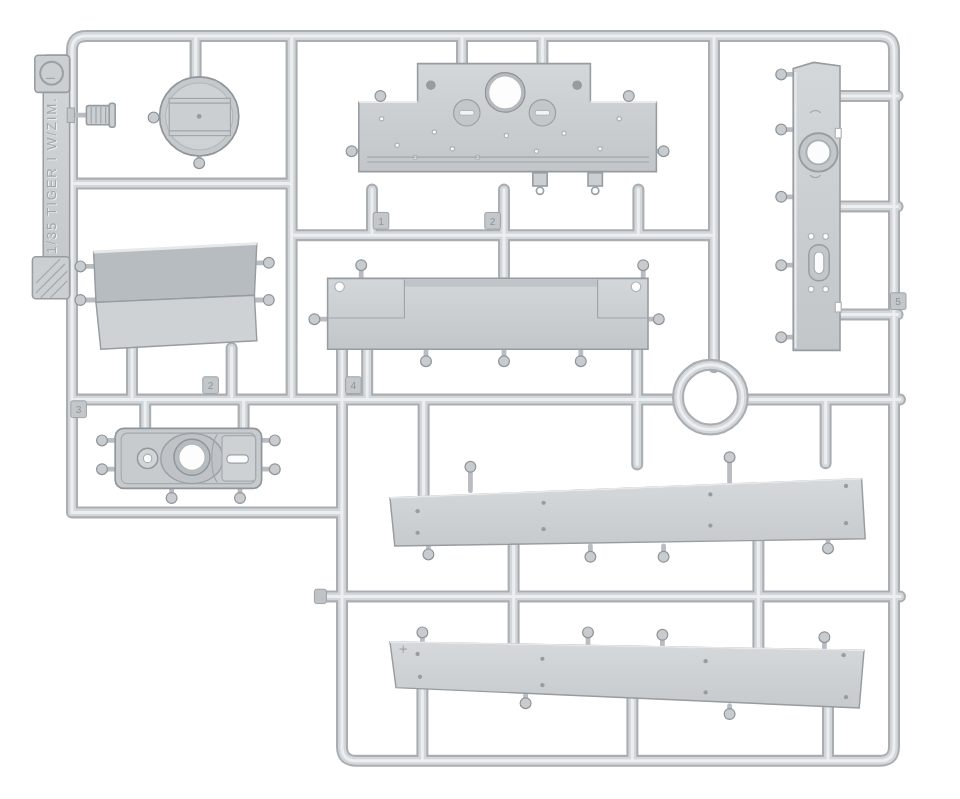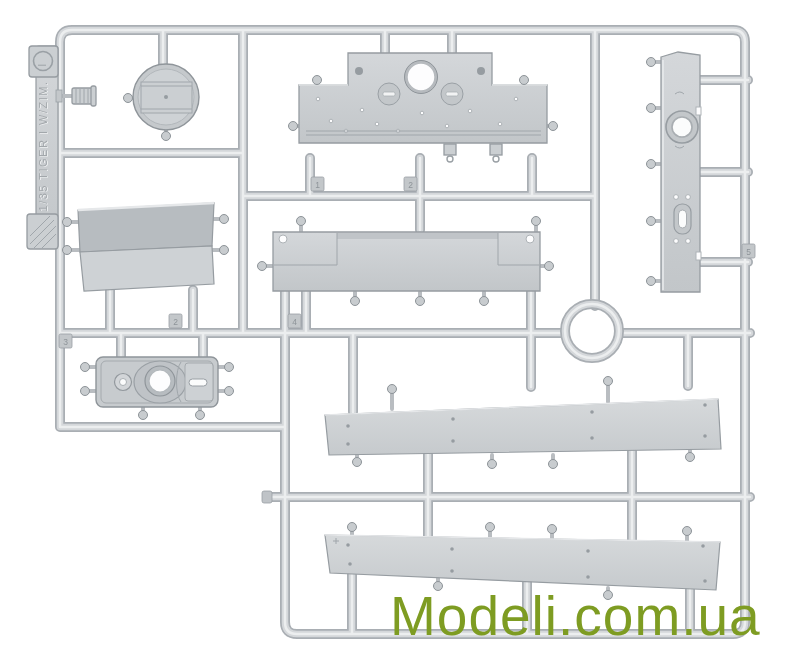--- a/index.html
+++ b/index.html
@@ -276,14 +276,13 @@
       <rect x="59" y="334" width="13" height="14" rx="1.5" class="tagrect"></rect>
       <text x="65.5" y="344.5" class="tagtxt">3</text>
     </g>
     <g>
       <rect x="742" y="244" width="13" height="14" rx="1.5" class="tagrect"></rect>
       <text x="748.5" y="254.5" class="tagtxt">5</text>
     </g>
   </g>
 </svg>
 
-<div class="watermark">Modeli.com.ua</div>
 </div>
 
 </body></html>

